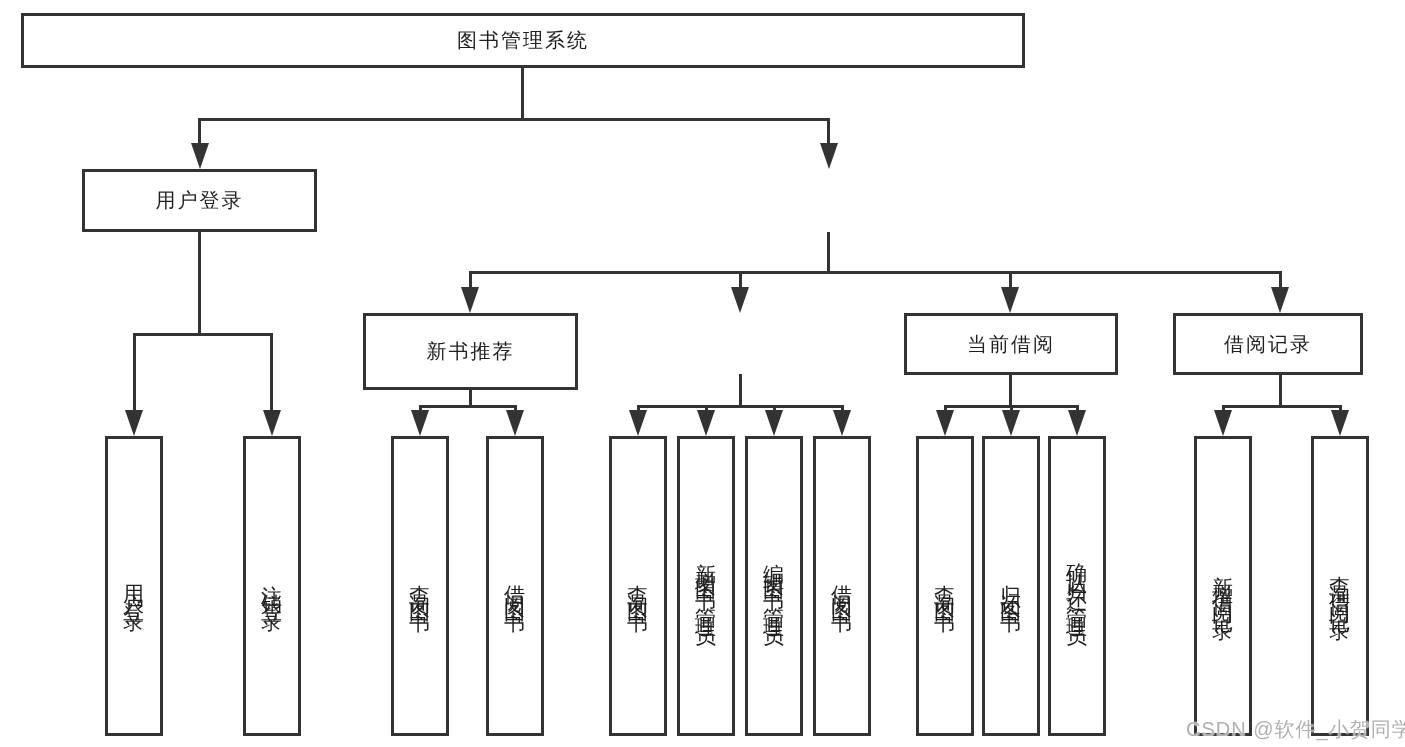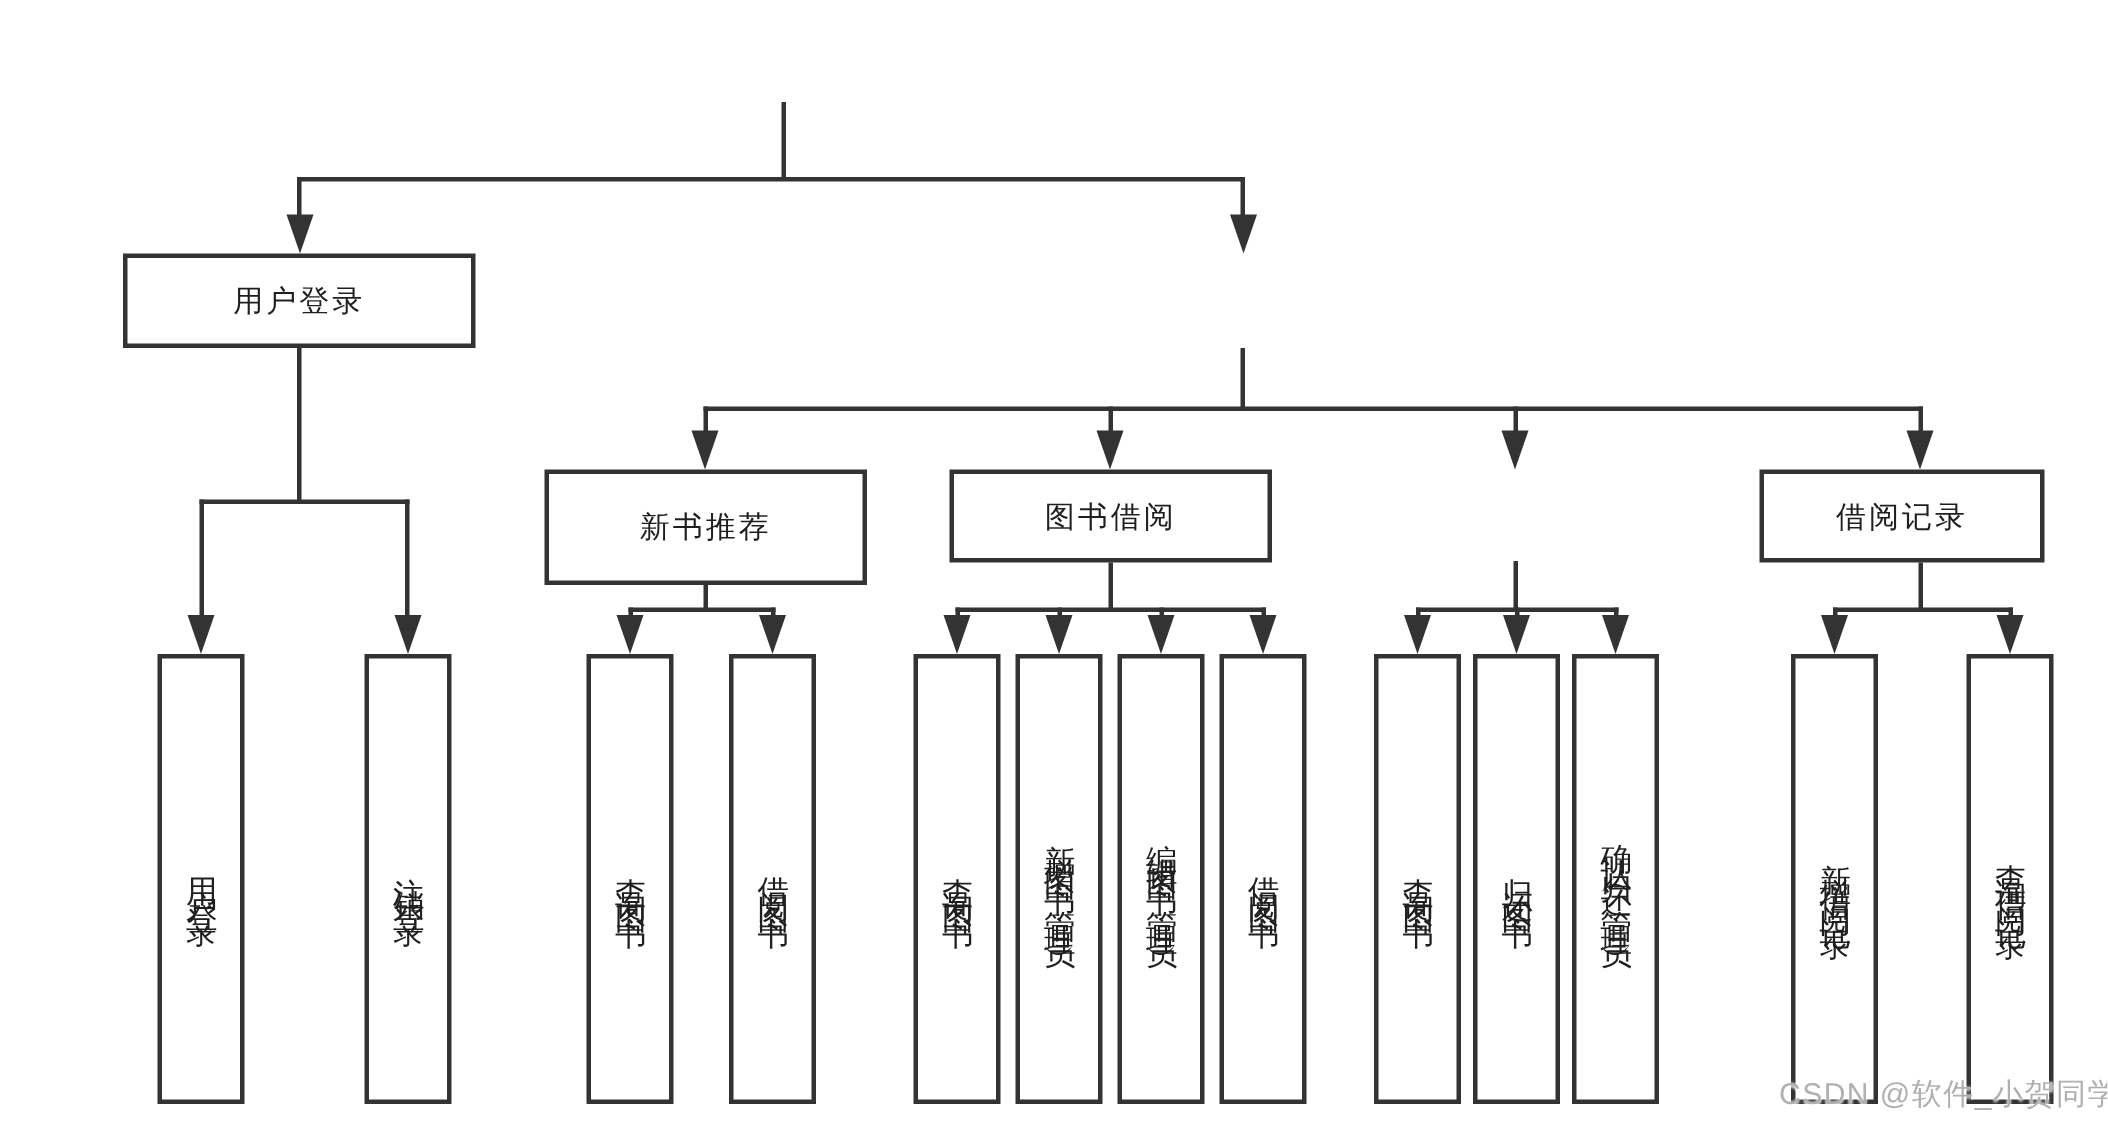--- a/index.html
+++ b/index.html
@@ -102,28 +102,29 @@
   <div class="arw" style="left:1002px;top:410px"></div>
   <div class="arw" style="left:1068px;top:410px"></div>
 
   <div class="vl" style="left:1279px;top:374px;height:34px"></div>
   <div class="hl" style="left:1222px;top:405px;width:120px"></div>
   <div class="vl" style="left:1222px;top:405px;height:9px"></div>
   <div class="vl" style="left:1339px;top:405px;height:9px"></div>
   <div class="arw" style="left:1214px;top:410px"></div>
   <div class="arw" style="left:1331px;top:410px"></div>
 
+  <div class="box" style="left:21px;top:13px;width:1004px;height:55px">图书管理系统</div>
 
   <div class="box" style="left:82px;top:169px;width:235px;height:63px">用户登录</div>
 
 
   <div class="box" style="left:363px;top:313px;width:215px;height:77px">新书推荐</div>
 
-  <div class="box" style="left:633px;top:313px;width:215px;height:62px">图书借阅</div>
 
+  <div class="box" style="left:904px;top:313px;width:214px;height:62px">当前借阅</div>
 
   <div class="box" style="left:1173px;top:313px;width:190px;height:62px">借阅记录</div>
 
   <div class="box leaf" style="left:105px;top:436px;width:58px;height:300px">
     <span class="vtext">用户登录</span>
   </div>
 
   <div class="box leaf" style="left:243px;top:436px;width:58px;height:300px">
     <span class="vtext">注销登录</span>
   </div>

